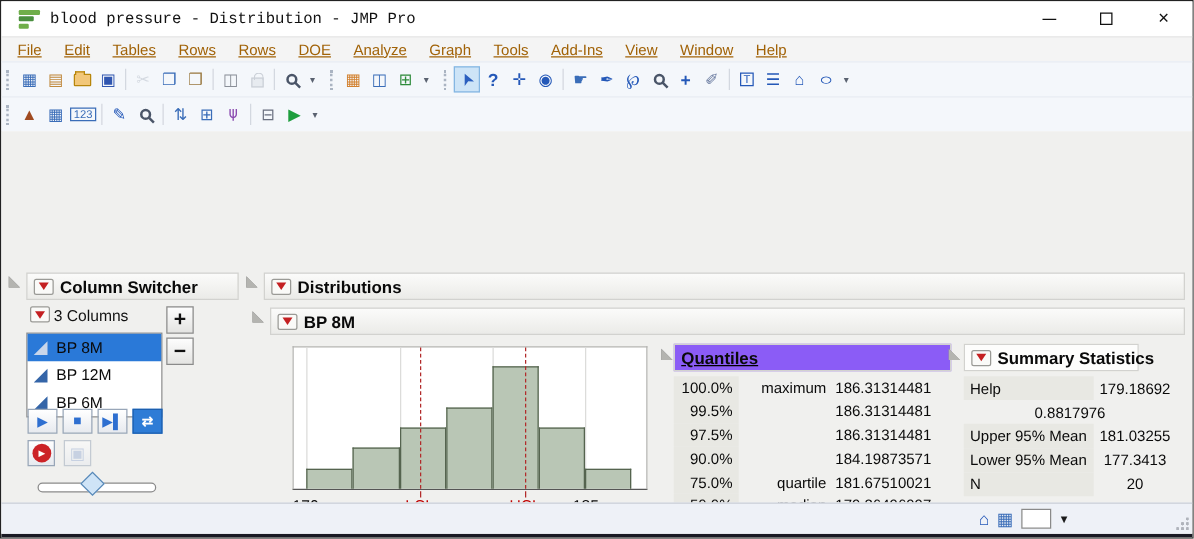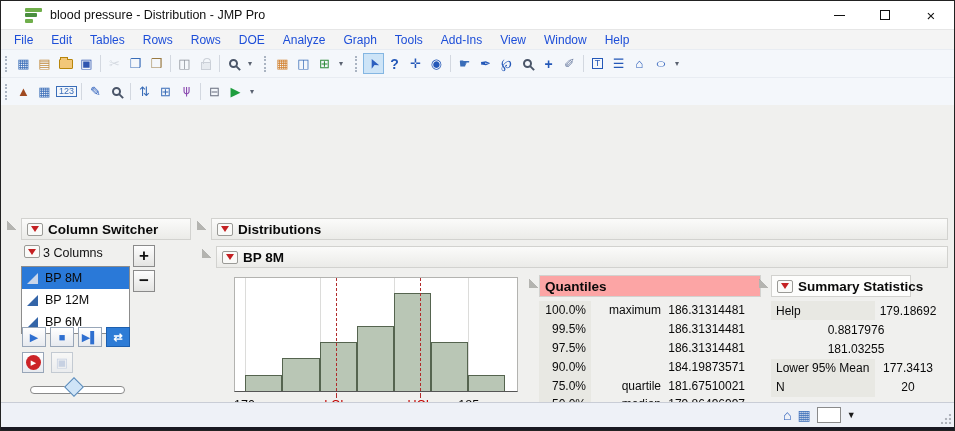--- a/index.html
+++ b/index.html
@@ -1,36 +1,36 @@
 <!DOCTYPE html>
 <html><head>
 <meta charset="utf-8">
 <style>
   * { box-sizing: border-box; margin: 0; padding: 0; }
   html,body { width:955px; height:431px; }
   body { font-family:"Liberation Sans", sans-serif; background:#fff; }
   .window { width:955px; height:431px; border:1px solid #222; display:flex; flex-direction:column; background:#fff; overflow:hidden; }
 
   
-  .titlebar { height:28px; background:#fff; display:flex; align-items:center; padding-left:24px; flex:0 0 auto; }
+  .titlebar { height:28px; background:#fff; display:flex; align-items:center; padding-left:14px; flex:0 0 auto;font-family:Liberation Mono, monospace; }
   .jmp-logo { width:17px; height:15px; display:flex; flex-direction:column; justify-content:space-between; margin-right:8px; }
   .jmp-logo i { display:block; height:4px; background:#5a9e3a; border-radius:1px; }
   .jmp-logo i:nth-child(1){ width:100%; background:#6fae4a;}
   .jmp-logo i:nth-child(2){ width:72%; background:#4a8f3f;}
   .jmp-logo i:nth-child(3){ width:46%; background:#6fae4a;}
   .title-text { font-size:12.5px; color:#111; }
   .win-controls { margin-left:auto; display:flex; height:100%; }
   .win-btn { width:46px; height:100%; display:flex; align-items:center; justify-content:center; color:#111; font-size:13px; }
   .wc-min i { display:block; width:11px; height:1px; background:#111; }
   .wc-max i { display:block; width:10px; height:10px; border:1px solid #111; }
   .wc-close { font-size:15px; }
 
   
   .menubar { height:20px; background:#f4f4f4; border-top:1px solid #e6e6e6; display:flex; align-items:center; font-size:12px; padding-left:4px; flex:0 0 auto; }
-  .menu-item { padding:2px 9px; color:#1d4ed8; white-space:nowrap; }
+  .menu-item { padding:2px 9px; color:#a16207; white-space:nowrap;text-decoration:underline; }
 
   
   .toolbar { height:28px; background:#f4f7fb; display:flex; align-items:center; border-top:1px solid #e8ecf2; flex:0 0 auto; }
   .tb-group { display:flex; align-items:center; height:26px; padding:0 4px 0 2px; }
   .grip { width:4px; height:16px; border-left:2px dotted #aab4c2; margin:0 4px 0 2px; }
   .tbi { min-width:21px; height:21px; display:flex; align-items:center; justify-content:center; font-size:13px; line-height:1; border:1px solid transparent; }
   .tbi.sel { background:#cde4f7; border-color:#84b6e2; }
   .tbi.dis { opacity:.45; }
   .tbi.boxed span { border:1px solid currentColor; padding:0 2px; font-size:9px; }
   .tbi.small { font-size:8px; min-width:12px; }
@@ -371,21 +371,21 @@
     <div id="axis">
         <span class="rtick" style="left: 35.7895%; background: rgb(178, 43, 43);"></span>
         <span class="rtick" style="left: 65.5263%; background: rgb(178, 43, 43);"></span>
         <span class="ticklabel" style="left: 3.68421%; color: rgb(10, 10, 10);">170</span>
         <span class="ticklabel" style="left: 35.7895%; color: rgb(192, 0, 0);">LCL</span>
         <span class="ticklabel" style="left: 65.5263%; color: rgb(192, 0, 0);">UCL</span>
         <span class="ticklabel" style="left: 82.6316%; color: rgb(10, 10, 10);">185</span>
       </div>
 
     <span class="disc" style="left:528px;top:174px;"></span>
-    <div class="hdr-band" style="left:538px;top:170px;width:222px;background:#fca5a5;">
+    <div class="hdr-band" style="left:538px;top:170px;width:222px;background:#8b5cf6;text-decoration:underline;">
       <span class="hdr-title">Quantiles</span>
     </div>
     <div class="q-table" id="q-table">
         <div class="q-row">
           <span class="q-p">100.0%</span>
           <span class="q-l">maximum</span>
           <span class="q-v">186.31314481</span>
         </div>
         <div class="q-row">
           <span class="q-p">99.5%</span>
@@ -423,20 +423,21 @@
     </div>
     <div class="s-table" id="s-table">
         <div class="s-row">
           <span class="s-l">Help</span>
           <span class="s-v">179.18692</span>
         </div>
         <div class="s-row">
           <span class="s-v">0.8817976</span>
         </div>
         <div class="s-row">
+          <span class="s-l">Upper 95% Mean</span>
           <span class="s-v">181.03255</span>
         </div>
         <div class="s-row">
           <span class="s-l">Lower 95% Mean</span>
           <span class="s-v">177.3413</span>
         </div>
         <div class="s-row">
           <span class="s-l">N</span>
           <span class="s-v">20</span>
         </div>

